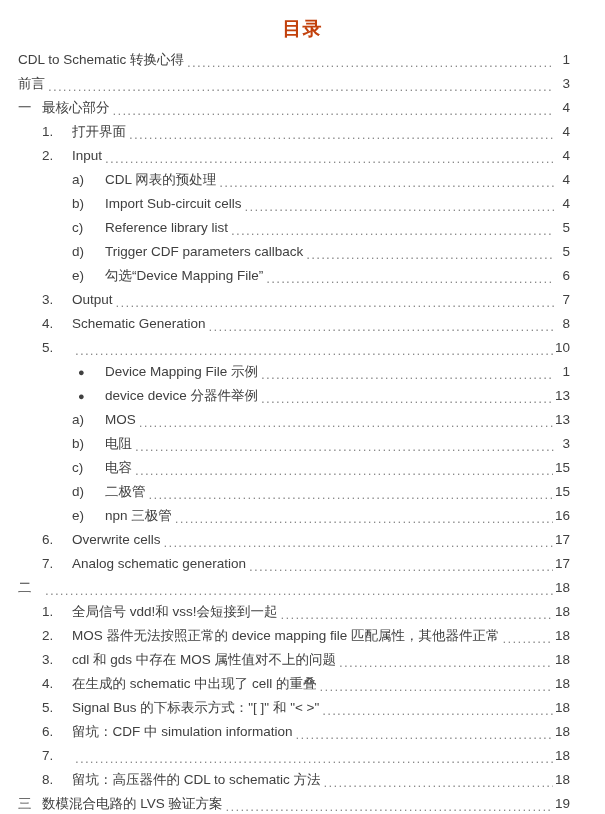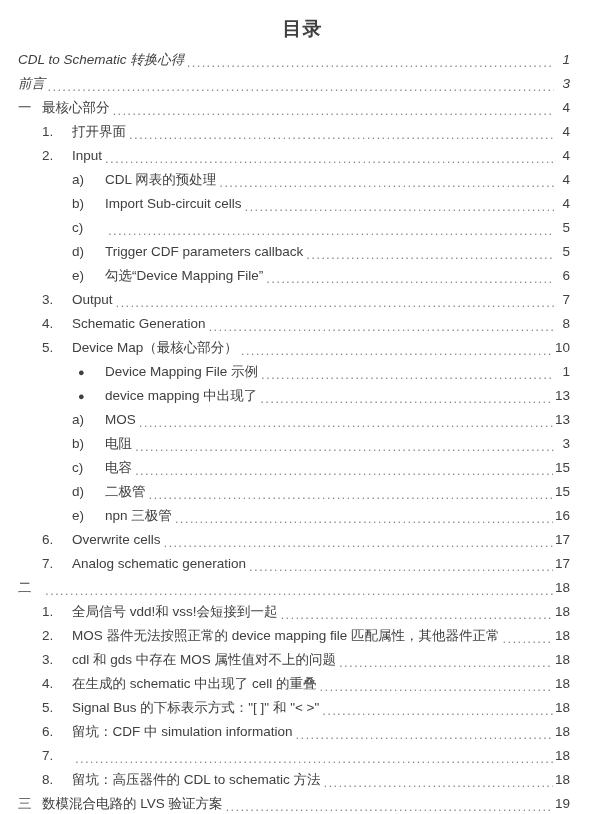--- a/index.html
+++ b/index.html
@@ -19,21 +19,21 @@
     width: 605px;
     height: 814px;
     box-sizing: border-box;
     padding: 0;
     background: #ffffff;
   }
   .toc-title {
     text-align: center;
     font-size: 19px;
     font-weight: bold;
-    color: #404040;
+    color: #c2410c;
     letter-spacing: 1px;
     margin: 0;
     padding-top: 16px;
     padding-bottom: 0px;
     line-height: 26px;
   }
   .toc-list {
     margin: 0;
     padding: 0;
     list-style: none;
@@ -79,21 +79,21 @@
     white-space: nowrap;
   }
   .toc-page {
     flex: 0 0 auto;
     text-align: right;
     min-width: 14px;
     font-size: 13.5px;
   }
 
   
-  .lvl-0 { padding-left: 18px; font-style: italic; }
+  .lvl-0 { padding-left: 18px; }
   .lvl-0 .toc-marker { width: 0; }
 
   .lvl-1 { padding-left: 18px; }
   .lvl-1 .toc-marker { width: 24px; }
 
   .lvl-2 { padding-left: 42px; }
   .lvl-2 .toc-marker { width: 30px; }
 
   .lvl-3 { padding-left: 72px; }
   .lvl-3 .toc-marker { width: 33px; }
@@ -144,20 +144,21 @@
         <span class="toc-page">4</span>
       </div>
       <div class="toc-entry lvl-3">
         <span class="toc-marker">b)</span>
         <span class="toc-label">Import Sub-circuit cells</span>
         <span class="toc-leader"></span>
         <span class="toc-page">4</span>
       </div>
       <div class="toc-entry lvl-3">
         <span class="toc-marker">c)</span>
+        <span class="toc-label">Reference library list</span>
         <span class="toc-leader"></span>
         <span class="toc-page">5</span>
       </div>
       <div class="toc-entry lvl-3">
         <span class="toc-marker">d)</span>
         <span class="toc-label">Trigger CDF parameters callback</span>
         <span class="toc-leader"></span>
         <span class="toc-page">5</span>
       </div>
       <div class="toc-entry lvl-3">
@@ -173,33 +174,32 @@
         <span class="toc-page">7</span>
       </div>
       <div class="toc-entry lvl-2">
         <span class="toc-marker">4.</span>
         <span class="toc-label">Schematic Generation</span>
         <span class="toc-leader"></span>
         <span class="toc-page">8</span>
       </div>
       <div class="toc-entry lvl-2">
         <span class="toc-marker">5.</span>
-        <span class="toc-label">Device Map（最核心部分）</span>
         <span class="toc-leader"></span>
         <span class="toc-page">10</span>
       </div>
       <div class="toc-entry lvl-bullet">
         <span class="toc-marker">●</span>
         <span class="toc-label">Device Mapping File 示例</span>
         <span class="toc-leader"></span>
         <span class="toc-page">1</span>
       </div>
       <div class="toc-entry lvl-bullet">
         <span class="toc-marker">●</span>
-        <span class="toc-label">device mapping 中出现了</span>
+        <span class="toc-label">device device 分器件举例</span>
         <span class="toc-leader"></span>
         <span class="toc-page">13</span>
       </div>
       <div class="toc-entry lvl-3">
         <span class="toc-marker">a)</span>
         <span class="toc-label">MOS</span>
         <span class="toc-leader"></span>
         <span class="toc-page">13</span>
       </div>
       <div class="toc-entry lvl-3">

